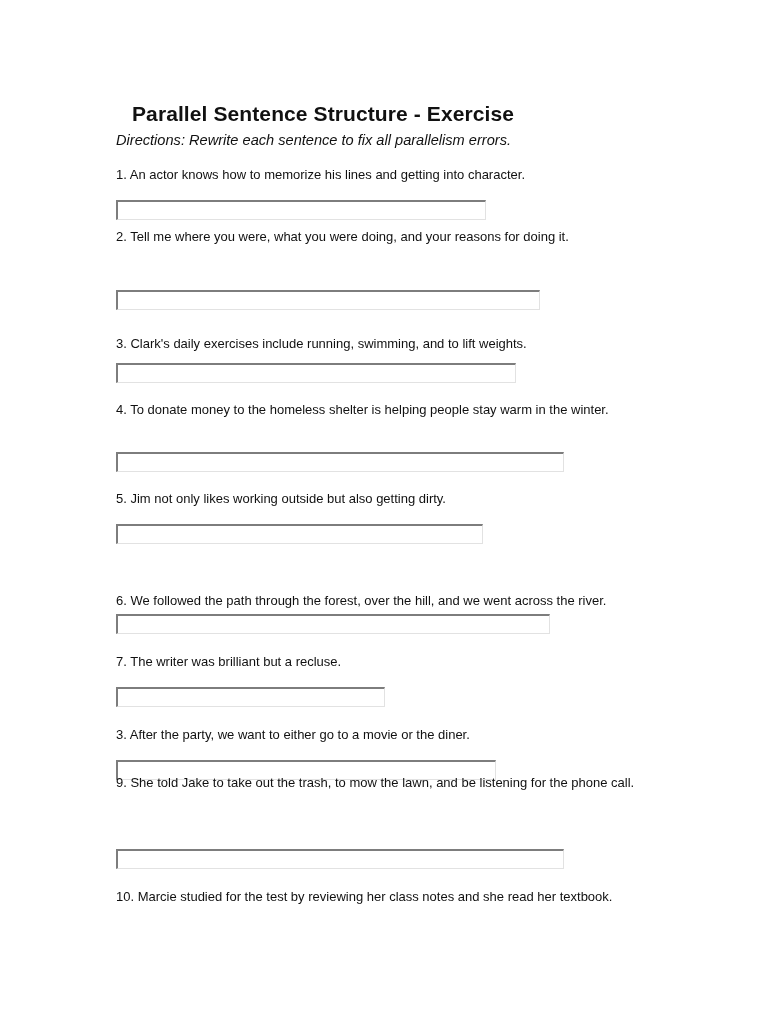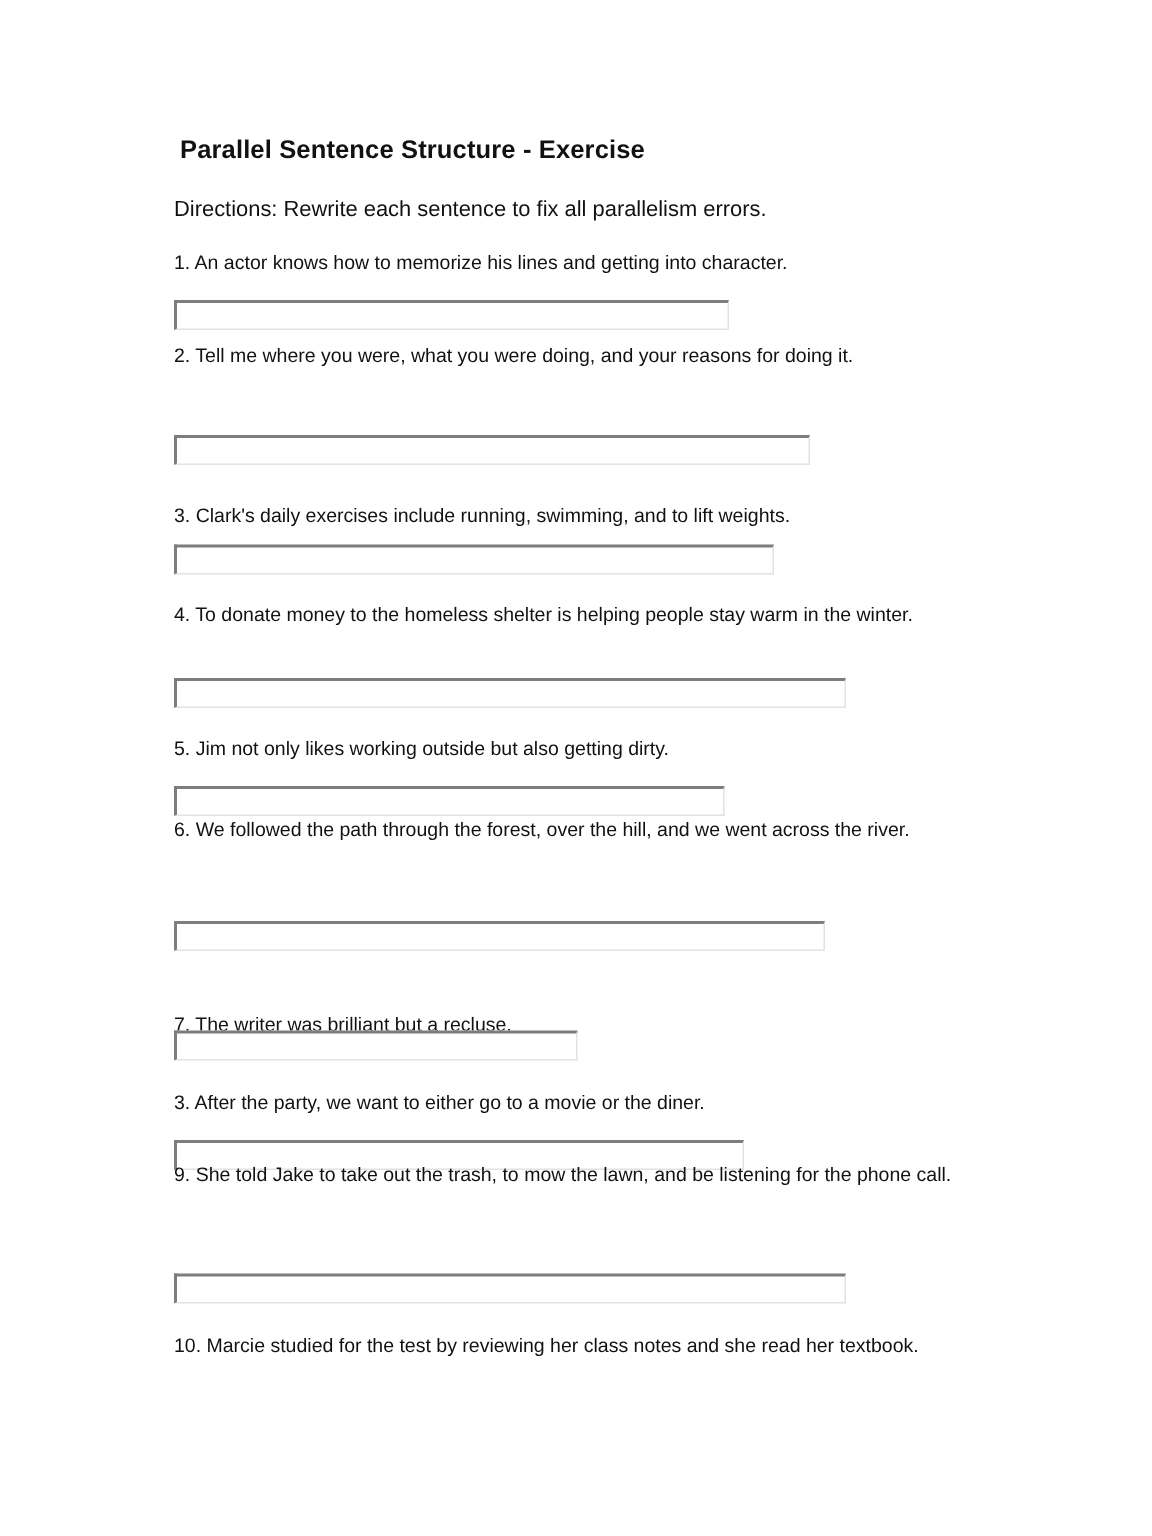--- a/index.html
+++ b/index.html
@@ -1,19 +1,19 @@
 <!DOCTYPE html>
 <html><head>
   <meta charset="utf-8">
   <style>
     html, body { margin: 0; padding: 0; background: #ffffff; }
     body { width: 768px; height: 1024px; position: relative; overflow: hidden;
       font-family: "Liberation Sans", sans-serif; color: #111; }
-    .title { position: absolute; left: 116px; top: 86px; font-size: 17px; font-weight: bold; margin: 4px; letter-spacing: 0.1px; }
-    .directions { position: absolute; left: 116px; top: 132px; font-size: 14.6px; }
+    .title { position: absolute; left: 116px; top: 86px; font-size: 21px; font-weight: bold; margin: 16px; letter-spacing: 0.1px; }
+    .directions { position: absolute; left: 116px; top: 132px; font-size: 14.6px; font-style: italic; }
     .q { position: absolute; left: 116px; width: 535px; font-size: 13px; line-height: 17px; }
     .box { position: absolute; left: 116px; height: 17px; background: #fff;
       border-top: 2px solid #7d7d7d; border-left: 2px solid #7d7d7d;
       border-right: 1px solid #e2e2e2; border-bottom: 1px solid #e2e2e2; padding: 0; box-sizing: content-box; outline: none; }
   </style>
 </head>
 <body>
 
 <h1 class="title">Parallel Sentence Structure - Exercise</h1>
 <div class="directions">Directions:  Rewrite each sentence to fix all parallelism errors.</div>
@@ -26,24 +26,24 @@
 
 <div class="q" style="top:335px">3.  Clark's daily exercises include running, swimming, and to lift weights.</div>
 <input class="box" style="top: 363px; width: 397px;" value="">
 
 <div class="q" style="top:401px">4.  To donate money to the homeless shelter is helping people stay warm in the winter.</div>
 <input class="box" style="top: 452px; width: 445px;" value="">
 
 <div class="q" style="top:490px">5.  Jim not only likes working outside but also getting dirty.</div>
 <input class="box" style="top: 524px; width: 364px;" value="">
 
-<div class="q" style="top:544px">6.  We followed the path through the forest, over the hill, and we went across the river.</div>
+<div class="q" style="top:592px">6.  We followed the path through the forest, over the hill, and we went across the river.</div>
 <input class="box" style="top: 614px; width: 431px;" value="">
 
-<div class="q" style="top:674px">7.  The writer was brilliant but a recluse.</div>
+<div class="q" style="top:653px">7.  The writer was brilliant but a recluse.</div>
 <input class="box" style="top: 687px; width: 266px;" value="">
 
 <div class="q" style="top:726px">3.  After the party, we want to either go to a movie or the diner.</div>
 <input class="box" style="top: 760px; width: 377px;" value="">
 
 <div class="q" style="top:774px">9.  She told Jake to take out the trash, to mow the lawn, and be listening for the phone call.</div>
 <input class="box" style="top: 849px; width: 445px;" value="">
 
 <div class="q" style="top:888px">10.  Marcie studied for the test by reviewing her class notes and she read her textbook.</div>
 

